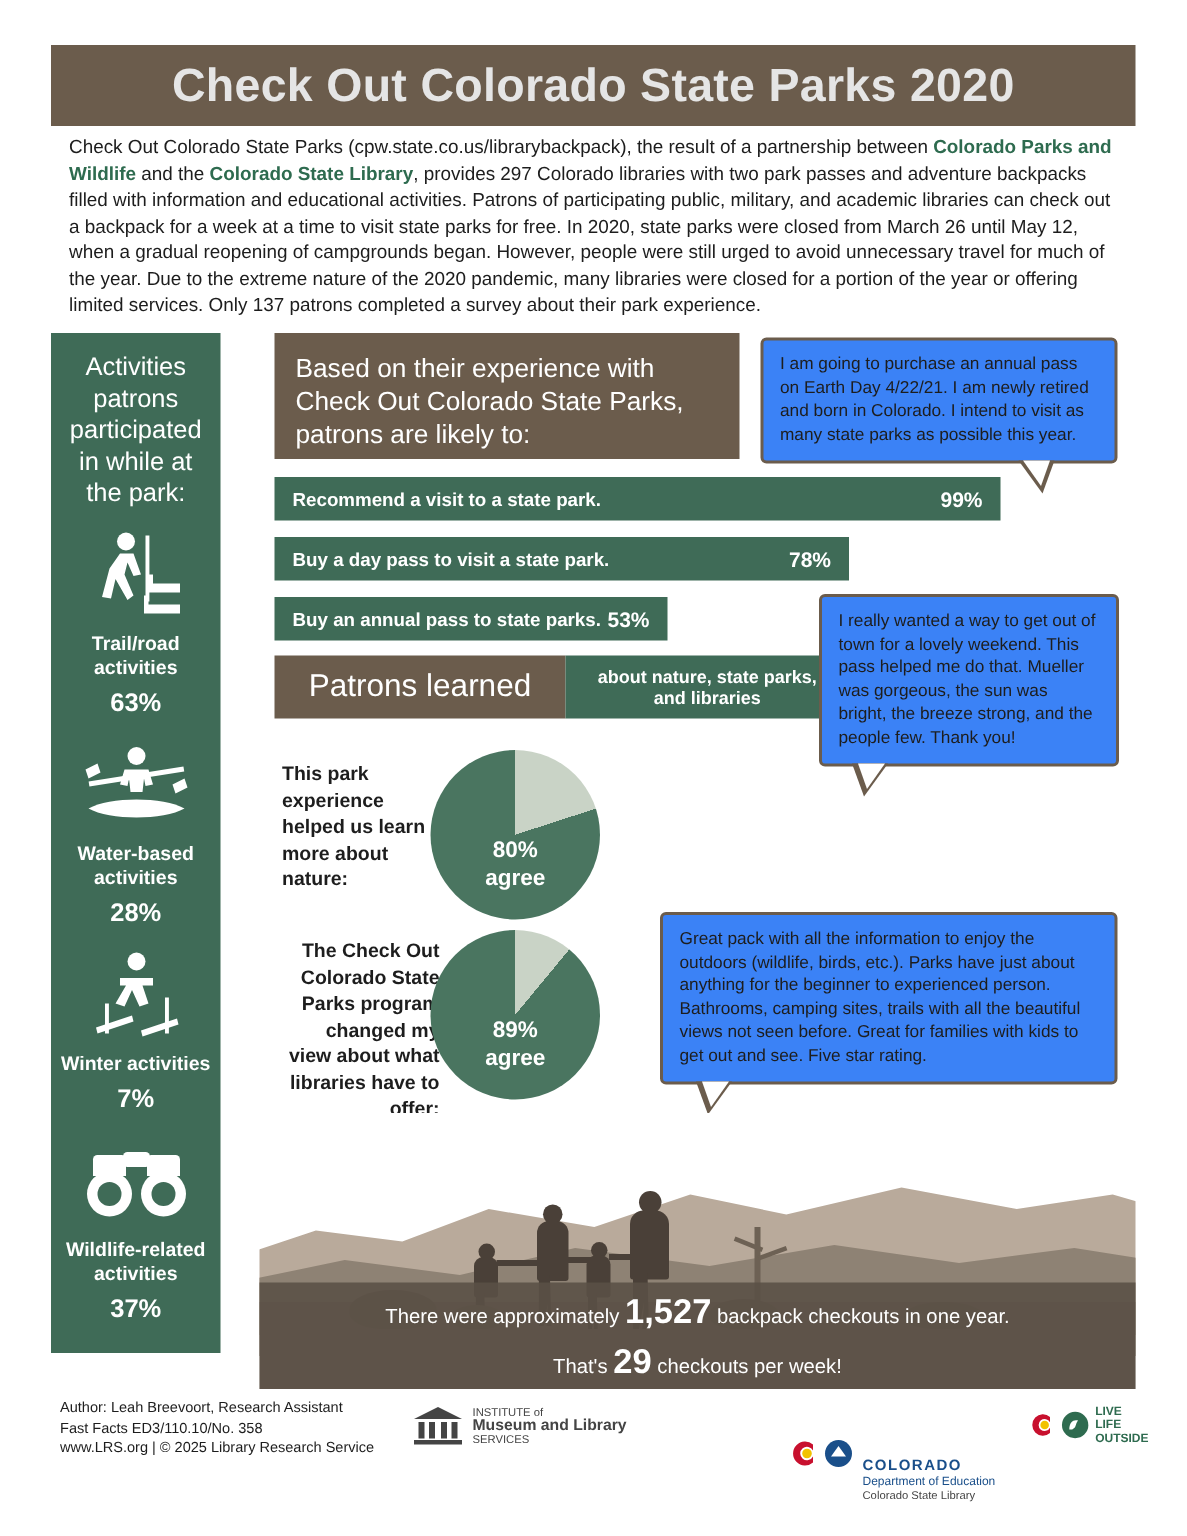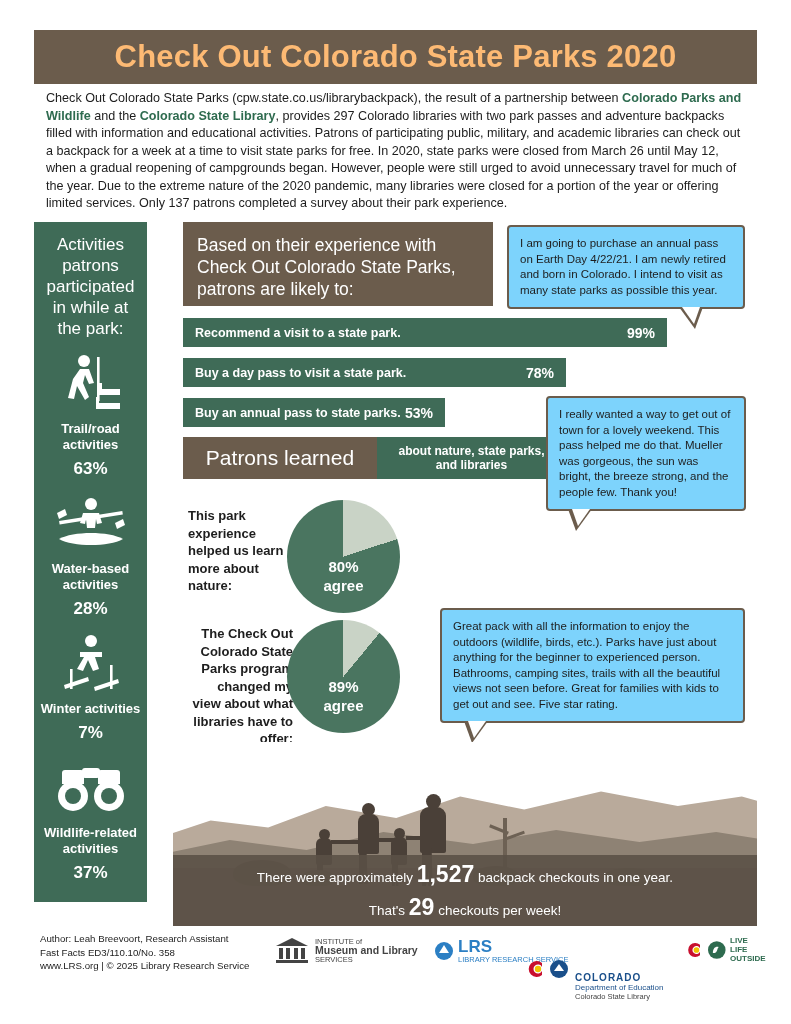--- a/index.html
+++ b/index.html
@@ -13,21 +13,21 @@
   }
 
   
   .header-bar {
     position: absolute;
     left: 34px; top: 30px; width: 723px; height: 54px;
     background: #6b5c4c;
     display: flex; align-items: center; justify-content: center;
   }
   .header-title {
-    color: #fdba74;
+    color: #e5e5e5;
     font-size: 31px;
     font-weight: bold;
     letter-spacing: .2px;
   }
 
   
   .intro {
     position: absolute;
     left: 46px; top: 90px; width: 700px;
     font-size: 12.6px;
@@ -119,21 +119,21 @@
     position: absolute;
     color: #fff; font-size: 15px; font-weight: bold; text-align: center;
     line-height: 19px; width: 113px;
   }
   #pie-text-0 { left: 287px; top: 557px; }
   #pie-text-1 { left: 287px; top: 677px; }
 
   
   .quote {
     position: absolute;
-    background: #7dd3fc;
+    background: #3b82f6;
     border: 2px solid #6b5c4c;
     border-radius: 4px;
     font-size: 11.5px;
     line-height: 15.5px;
     color: #1d1d1d;
     padding: 9px 11px;
   }
   .quote .tail,
   .quote .tail-in {
     position: absolute; width: 0; height: 0;
@@ -394,30 +394,20 @@
       <rect x="27" y="12" width="4" height="11" fill="#444"></rect>
       <rect x="2" y="24" width="32" height="3" fill="#444"></rect>
     </svg>
     <div style="margin-left:5px;">
       <div class="logo-caption">INSTITUTE of</div>
       <div class="logo-caption" style="font-size:10.5px;font-weight:bold;">Museum and Library</div>
       <div class="logo-caption">SERVICES</div>
     </div>
   </div>
 
-  <div class="logo logo-lrs">
-    <svg width="20" height="20" viewBox="0 0 20 20">
-      <circle cx="10" cy="10" r="9" fill="#2b7fc4"></circle>
-      <path d="M5 12 L10 4 L15 12 Z" fill="#fff"></path>
-    </svg>
-    <div style="margin-left:4px;">
-      <div style="font-size:17px;font-weight:bold;color:#2b7fc4;line-height:17px;">LRS</div>
-      <div class="logo-caption" style="color:#2b7fc4;">LIBRARY RESEARCH SERVICE</div>
-    </div>
-  </div>
 
   <div class="logo logo-cde">
     <svg width="22" height="20" viewBox="0 0 22 20">
       <path d="M18 4 A8 8 0 1 0 18 16 L18 12 A4.5 4.5 0 1 1 18 8 Z" fill="#c8102e"></path>
       <circle cx="14" cy="10" r="3.2" fill="#f2c200"></circle>
     </svg>
     <svg width="22" height="20" viewBox="0 0 22 20" style="margin-left:2px;">
       <circle cx="11" cy="10" r="9" fill="#1a4f8a"></circle>
       <path d="M6 12 L11 5 L16 12 Z" fill="#fff"></path>
     </svg>

